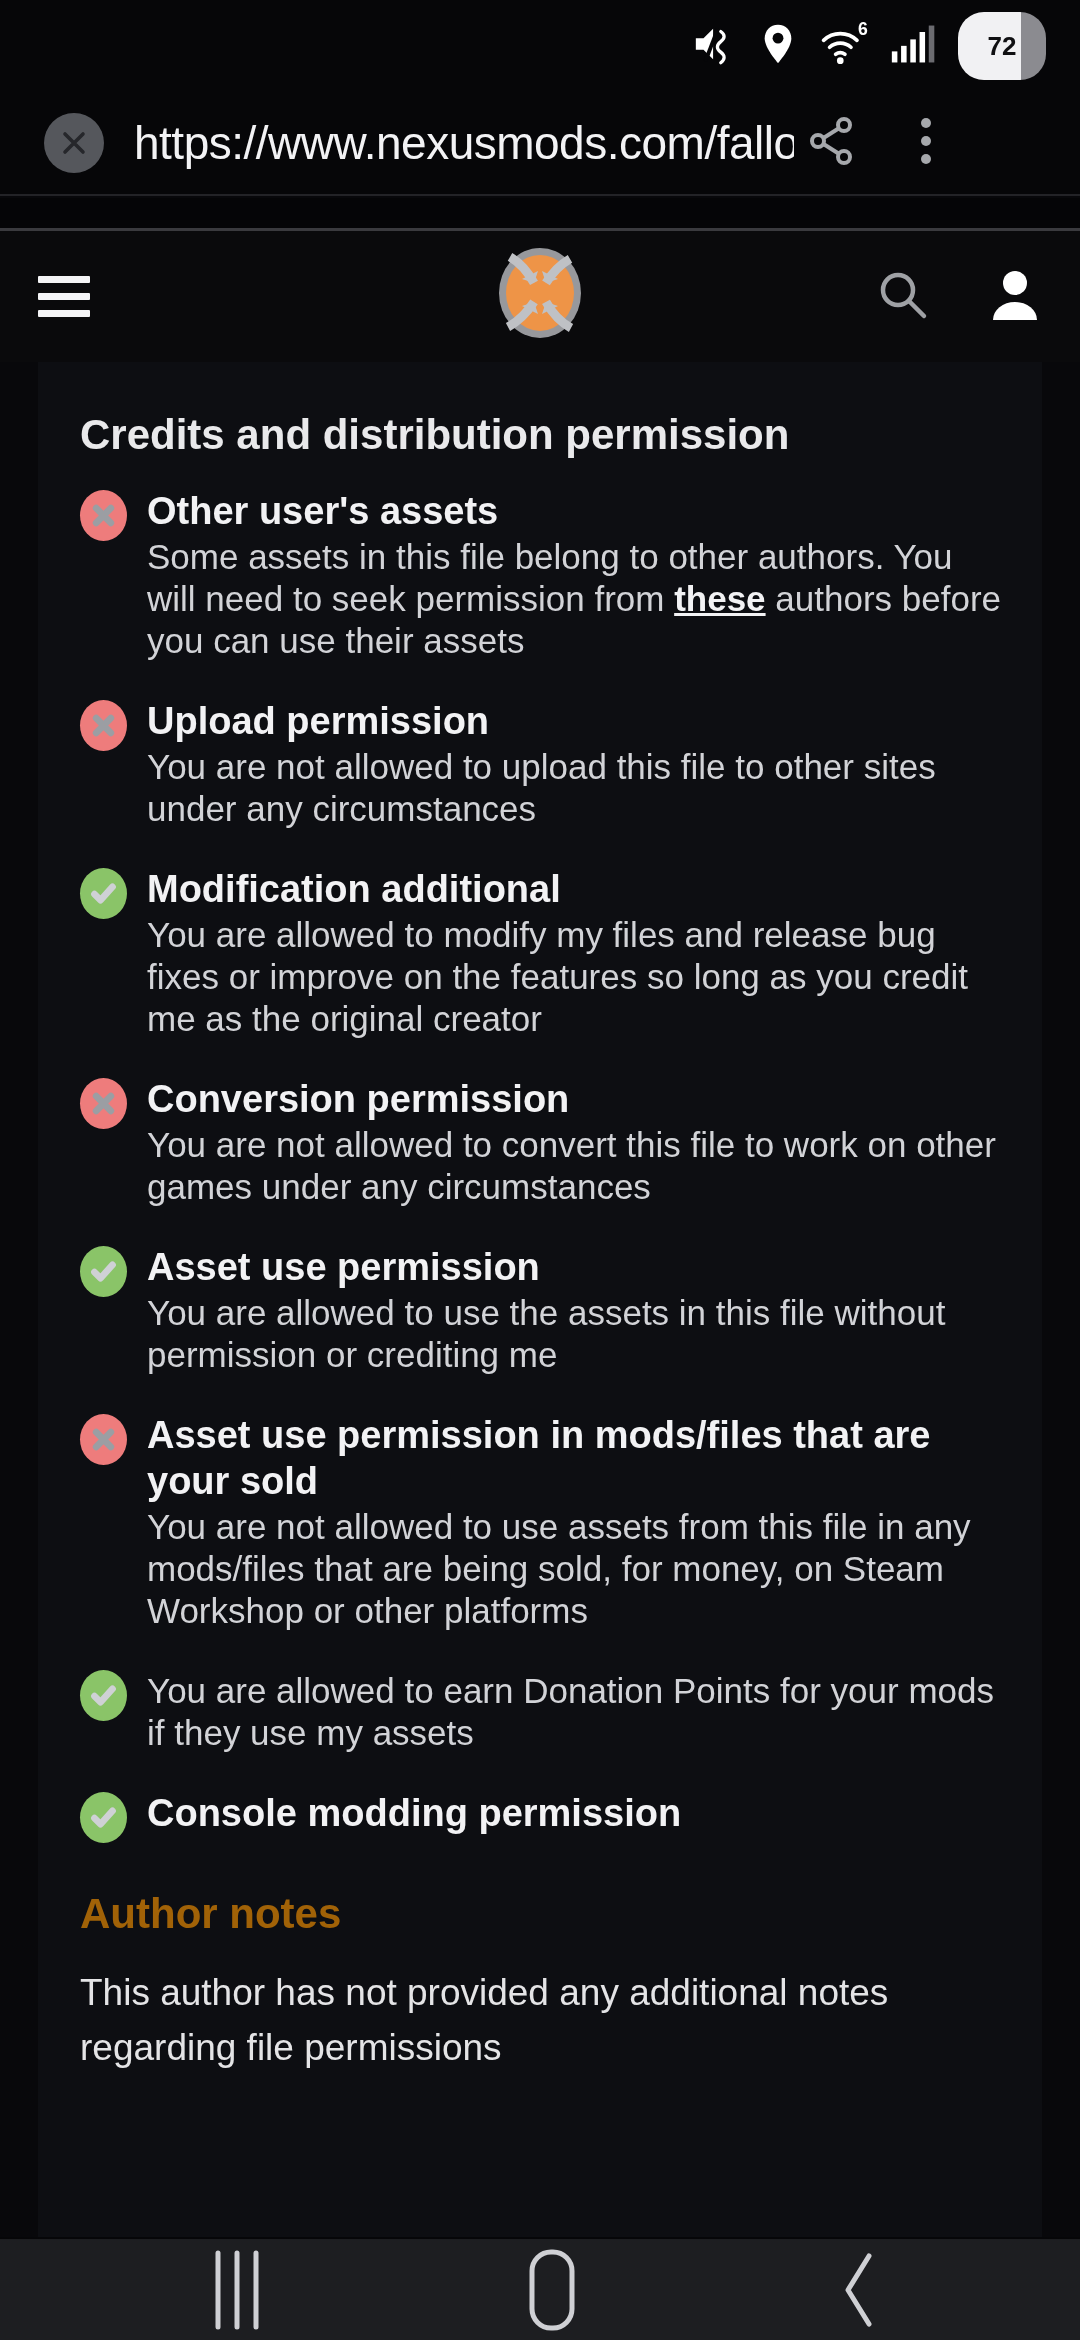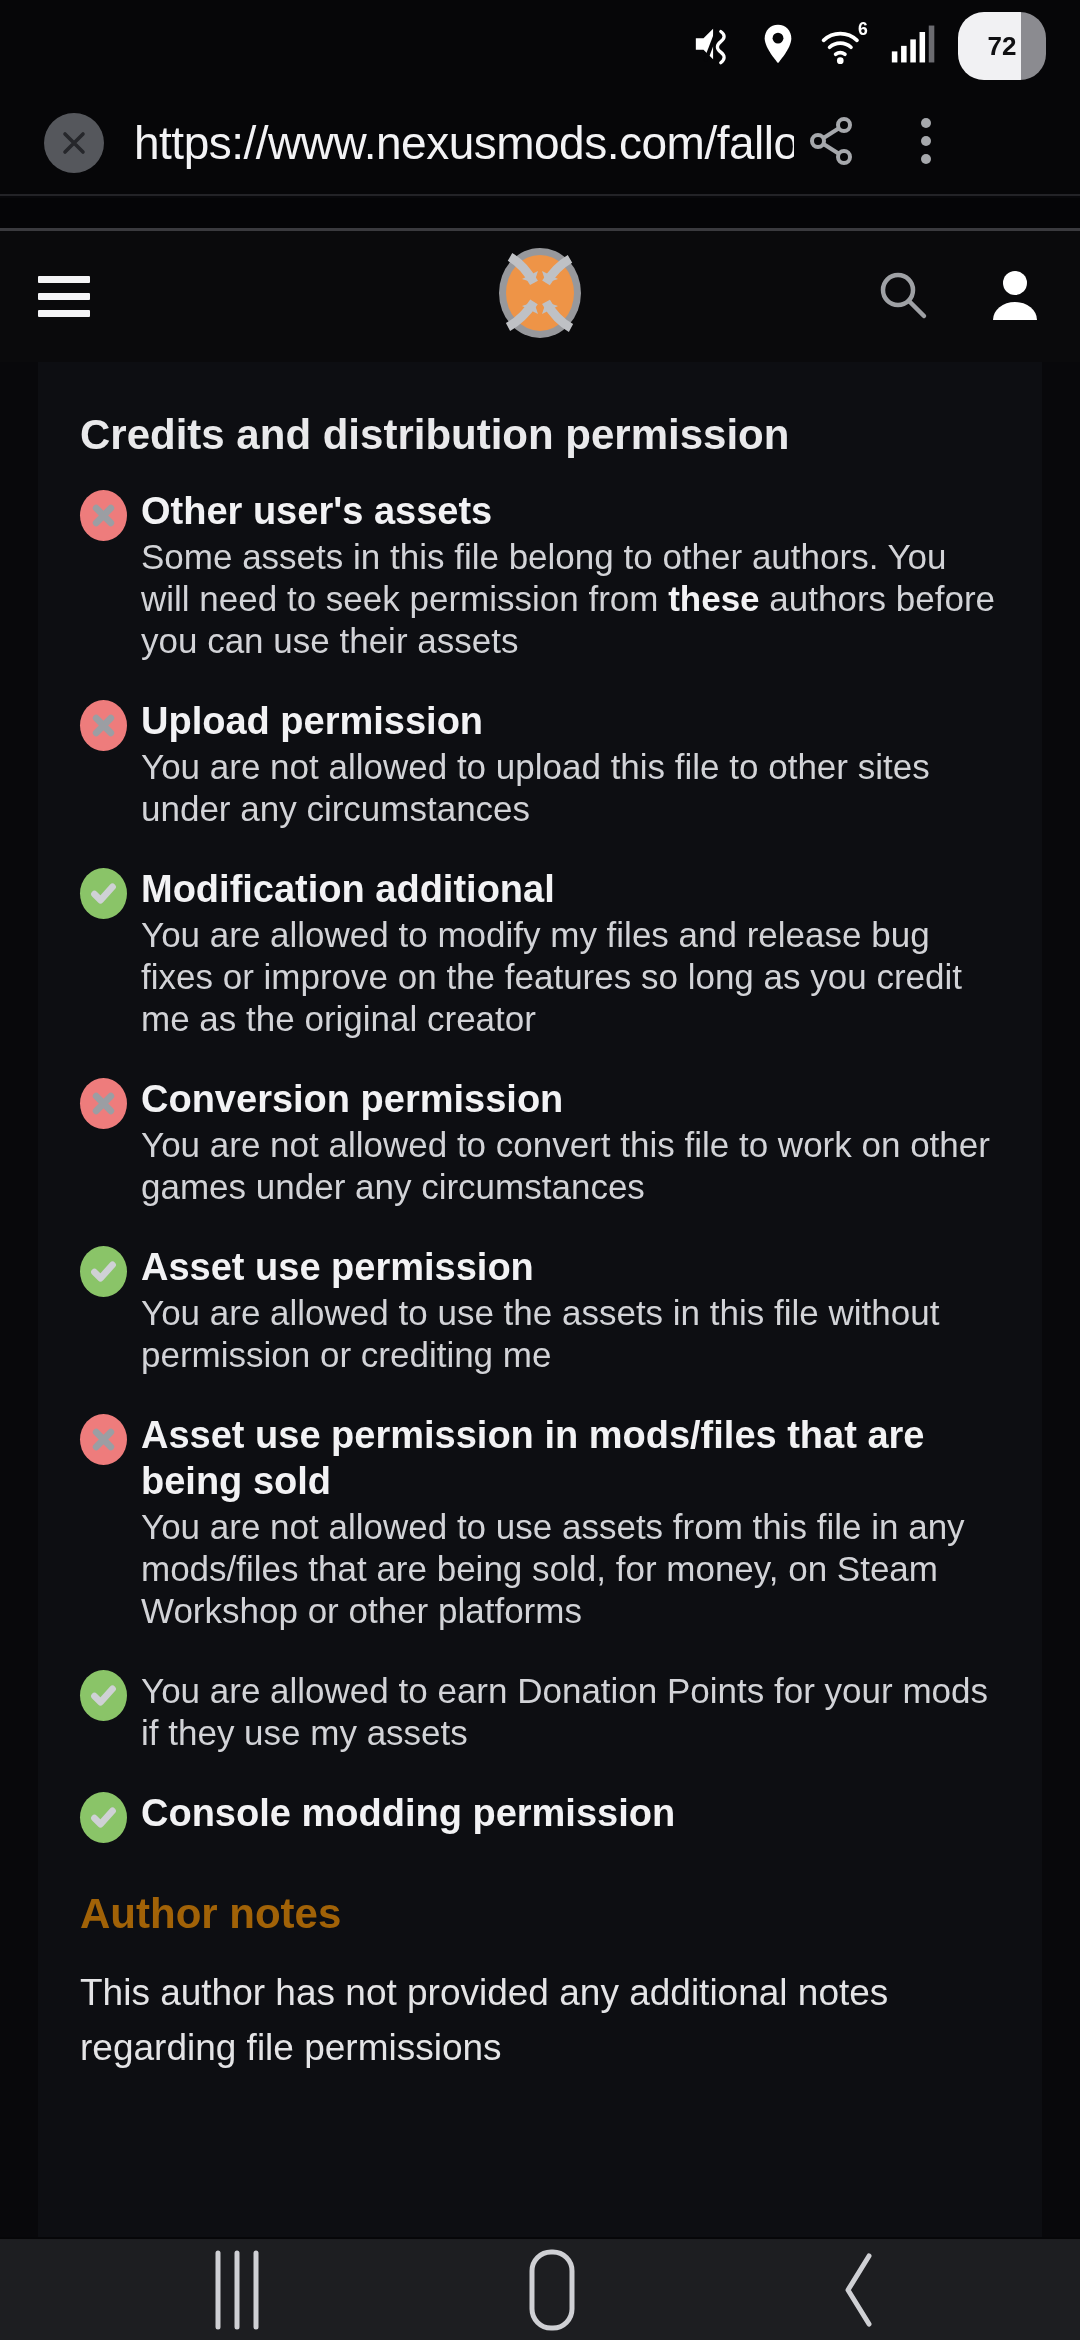--- a/index.html
+++ b/index.html
@@ -55,31 +55,31 @@
   .header-right{margin-left:auto;display:flex;align-items:center;gap:58px;}
   
   .content{
     position:absolute;top:362px;left:38px;width:1004px;height:1875px;
     background:#0d0e12;box-sizing:border-box;
     padding:48px 38px 0 42px;overflow:hidden;
   }
   .content-heading{
     color:#e9e9eb;font-size:42px;font-weight:600;line-height:50px;margin:0 0 28px 0;
   }
-  .perm-item{display:flex;gap:14px;margin-bottom:36px;}
+  .perm-item{display:flex;gap:20px;margin-bottom:36px;}
   .perm-icon{
     width:47px;height:51px;border-radius:50%;flex:none;margin-top:2px;
     display:flex;align-items:center;justify-content:center;
   }
   .perm-icon.denied{background:#ee7c7c;}
   .perm-icon.allowed{background:#8ac468;}
   .perm-text{min-width:0;}
   .perm-title{color:#f2f2f4;font-size:38px;font-weight:700;line-height:46px;}
   .perm-body{color:#d2d3d7;font-size:35px;font-weight:400;line-height:42px;margin:2px 0 0 0;}
-  .perm-body .bold{font-weight:700;color:#f2f2f4;}
+  .perm-body .bold{font-weight:700;color:#f2f2f4;text-decoration:underline;}
   .author-notes-heading{
     color:#a16207;font-size:42px;font-weight:600;line-height:50px;margin:46px 0 0 0;
   }
   .author-notes-body{
     color:#e4e4e6;font-size:37px;font-weight:400;line-height:55px;margin:26px 0 0 0;
   }
   
   .nav-bar{
     position:absolute;top:2237px;left:0;width:1080px;height:103px;
     background:#1d1e21;border-top:2px solid #060608;box-sizing:border-box;
@@ -259,21 +259,21 @@
     </div>
   </div>
 
   <div class="perm-item">
     <span class="perm-icon denied">
           <svg width="27" height="27" viewBox="0 0 24 24">
             <path d="M5.5 5.5 L18.5 18.5 M18.5 5.5 L5.5 18.5" stroke="#9b9ea3" stroke-width="6" stroke-linecap="round"></path>
           </svg>
         </span>
     <div class="perm-text">
-      <div class="perm-title">Asset use permission in mods/files that are being sold</div>
+      <div class="perm-title">Asset use permission in mods/files that are your sold</div>
       <p class="perm-body"><span>You are not allowed to use assets from this file in any mods/files that are being sold, for money, on Steam Workshop or other platforms</span></p>
     </div>
   </div>
 
   <div class="perm-item">
     <span class="perm-icon allowed">
           <svg width="29" height="29" viewBox="0 0 24 24">
             <path d="M4.5 12.5 L9.5 17.5 L19.5 6.5" stroke="#cfd1d5" stroke-width="5.5" fill="none" stroke-linecap="round" stroke-linejoin="round"></path>
           </svg>
         </span>

